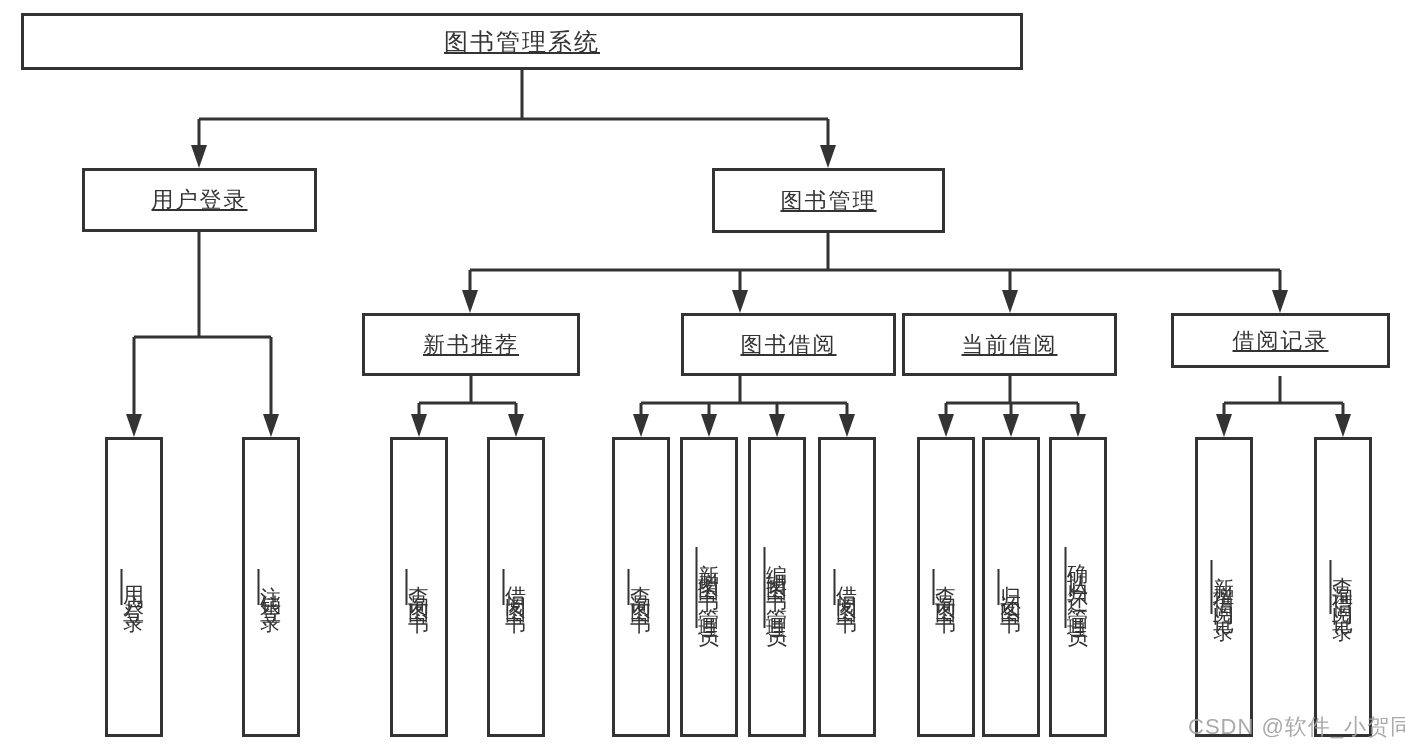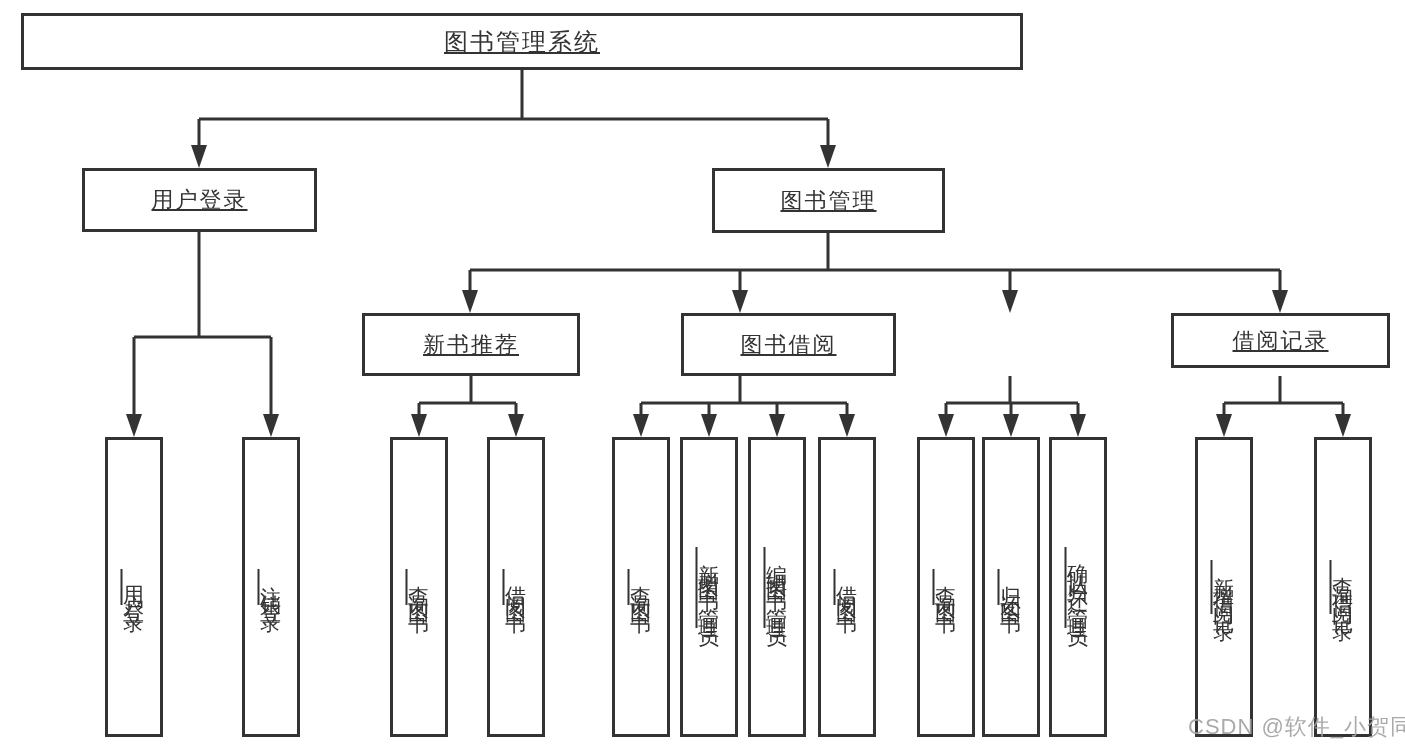--- a/index.html
+++ b/index.html
@@ -116,20 +116,23 @@
   <div class="node hbox" style="left:712px; top:168px; width:233px; height:65px;">
     <span>图书管理</span>
   </div>
 
   <div class="node hbox" style="left:362px; top:313px; width:218px; height:63px;">
     <span>新书推荐</span>
   </div>
   <div class="node hbox" style="left:633px; top:313px; width:215px; height:63px;margin-left:48px;">
     <span>图书借阅</span>
   </div>
+  <div class="node hbox" style="left:902px; top:313px; width:215px; height:63px;">
+    <span>当前借阅</span>
+  </div>
   <div class="node hbox" style="left:1171px; top:313px; width:219px; height:55px;">
     <span>借阅记录</span>
   </div>
 
   <div class="node vbox" style="left:105px;">
     <span>用户登录</span>
   </div>
   <div class="node vbox" style="left:242px;">
     <span>注销登录</span>
   </div>

